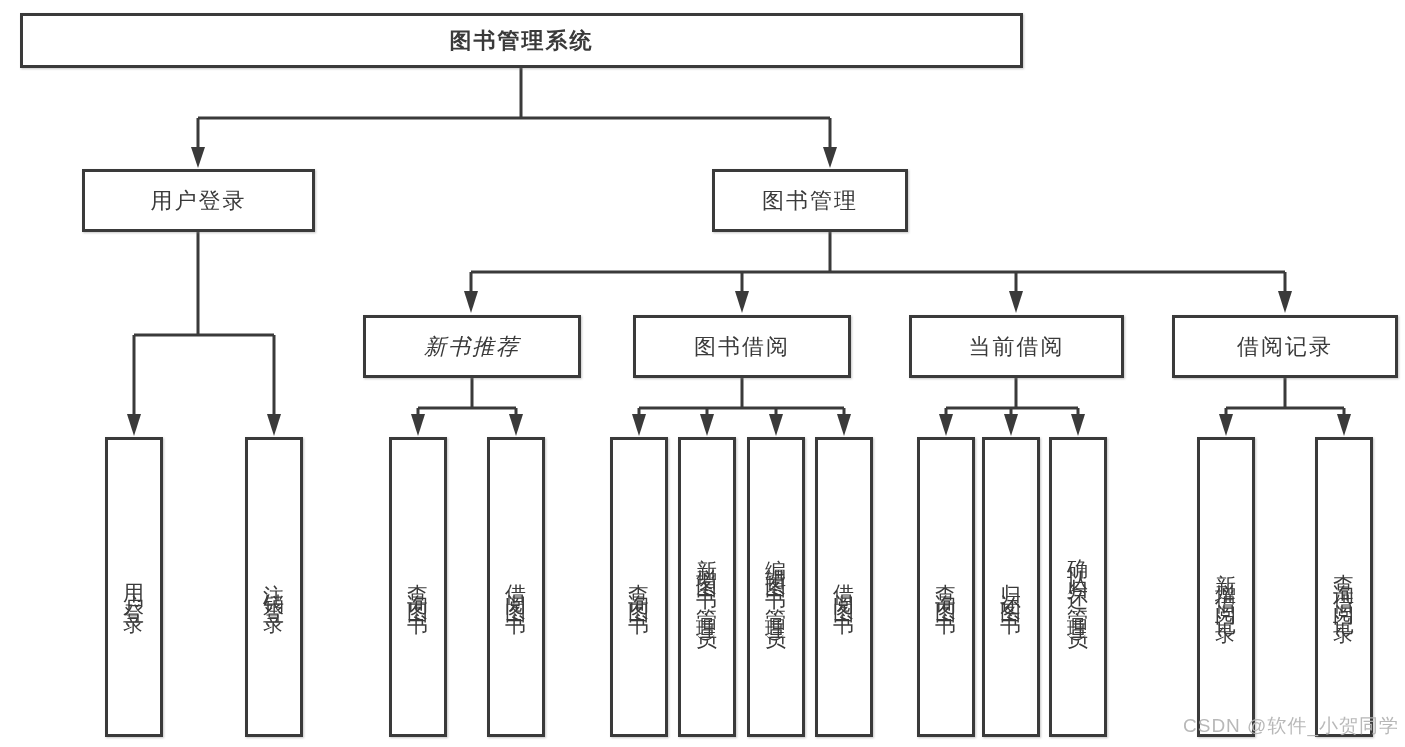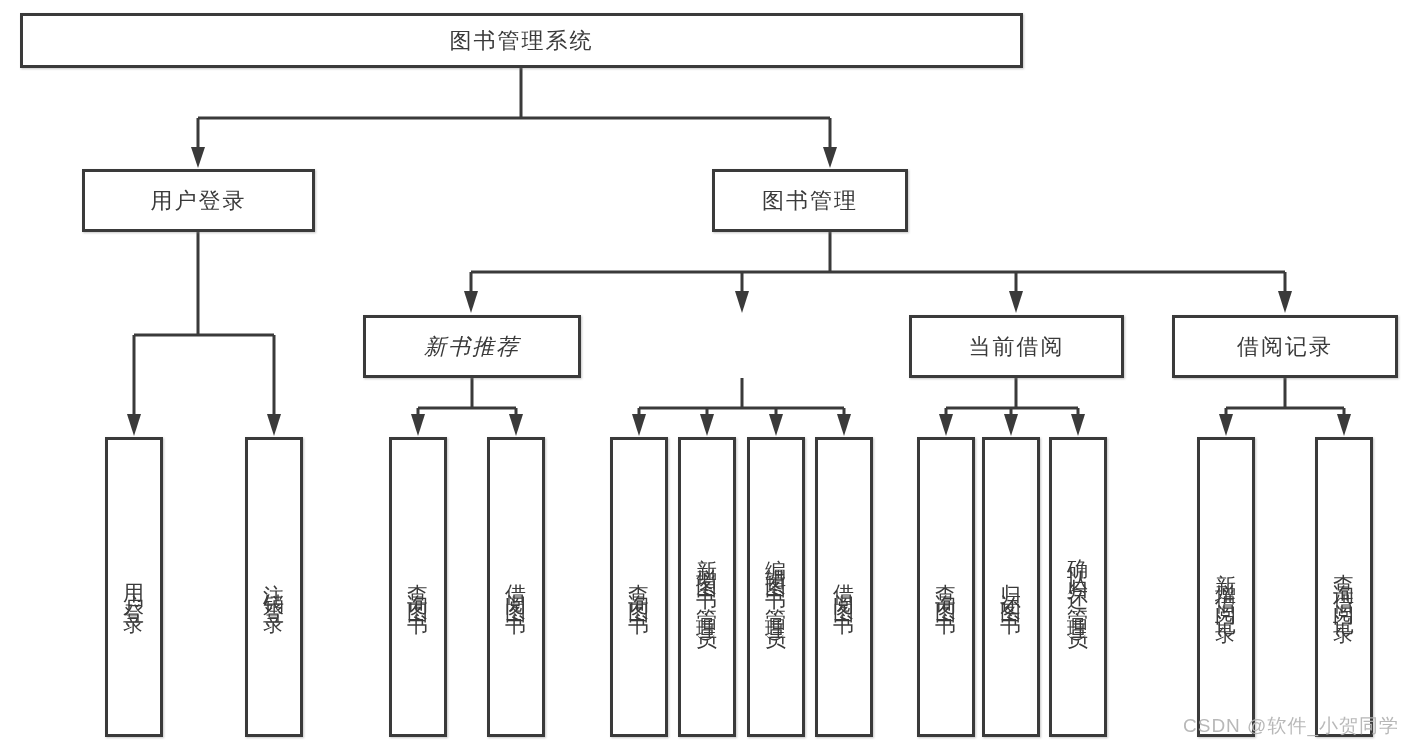--- a/index.html
+++ b/index.html
@@ -8,21 +8,21 @@
     font-family:"Liberation Sans", sans-serif; color:#3a3a3a; overflow:hidden;
   }
   svg.wires { position:absolute; left:0; top:0; width:1405px; height:747px; }
   .node {
     position:absolute; background:#ffffff; border:3px solid #3a3a3a;
     box-sizing:border-box; display:flex; align-items:center; justify-content:center;
     font-size:22px; letter-spacing:2px; box-shadow:1px 1px 2px rgba(130,130,130,0.45);
     white-space:nowrap;
   }
   .hnode { height:63px; }
-  .root  { left:20px; top:13px; width:1003px; height:55px; }
+  .root  { left:20px; top:13px; width:1003px; height:55px;font-weight:bold; }
   .vnode {
     top:437px; width:58px; height:300px;
     writing-mode:vertical-lr; text-orientation:mixed;
     font-size:21px; letter-spacing:10px; white-space:normal; line-height:1;
   }
   .watermark {
     position:absolute; left:1183px; top:713px; font-size:19px;
     color:rgba(180,180,180,0.95); letter-spacing:1px; z-index:5;text-align:right;
   }
 </style>
@@ -77,20 +77,21 @@
       <polygon points="1337,414 1351,414 1344,436"></polygon>
     </g>
   </svg>
 
   <div class="node root">图书管理系统</div>
 
   <div class="node hnode" style="left:82px; top:169px; width:233px;">用户登录</div>
   <div class="node hnode" style="left:712px; top:169px; width:196px;">图书管理</div>
 
   <div class="node hnode" style="left:363px; top:315px; width:218px;font-style:italic;">新书推荐</div>
+  <div class="node hnode" style="left:633px; top:315px; width:218px;">图书借阅</div>
   <div class="node hnode" style="left:909px; top:315px; width:215px;">当前借阅</div>
   <div class="node hnode" style="left:1172px; top:315px; width:226px;">借阅记录</div>
 
   <div class="node vnode" style="left:105px;">用户登录</div>
   <div class="node vnode" style="left:245px;">注销登录</div>
 
   <div class="node vnode" style="left:389px;">查询图书</div>
   <div class="node vnode" style="left:487px;">借阅图书</div>
 
   <div class="node vnode" style="left:610px;">查询图书</div>

